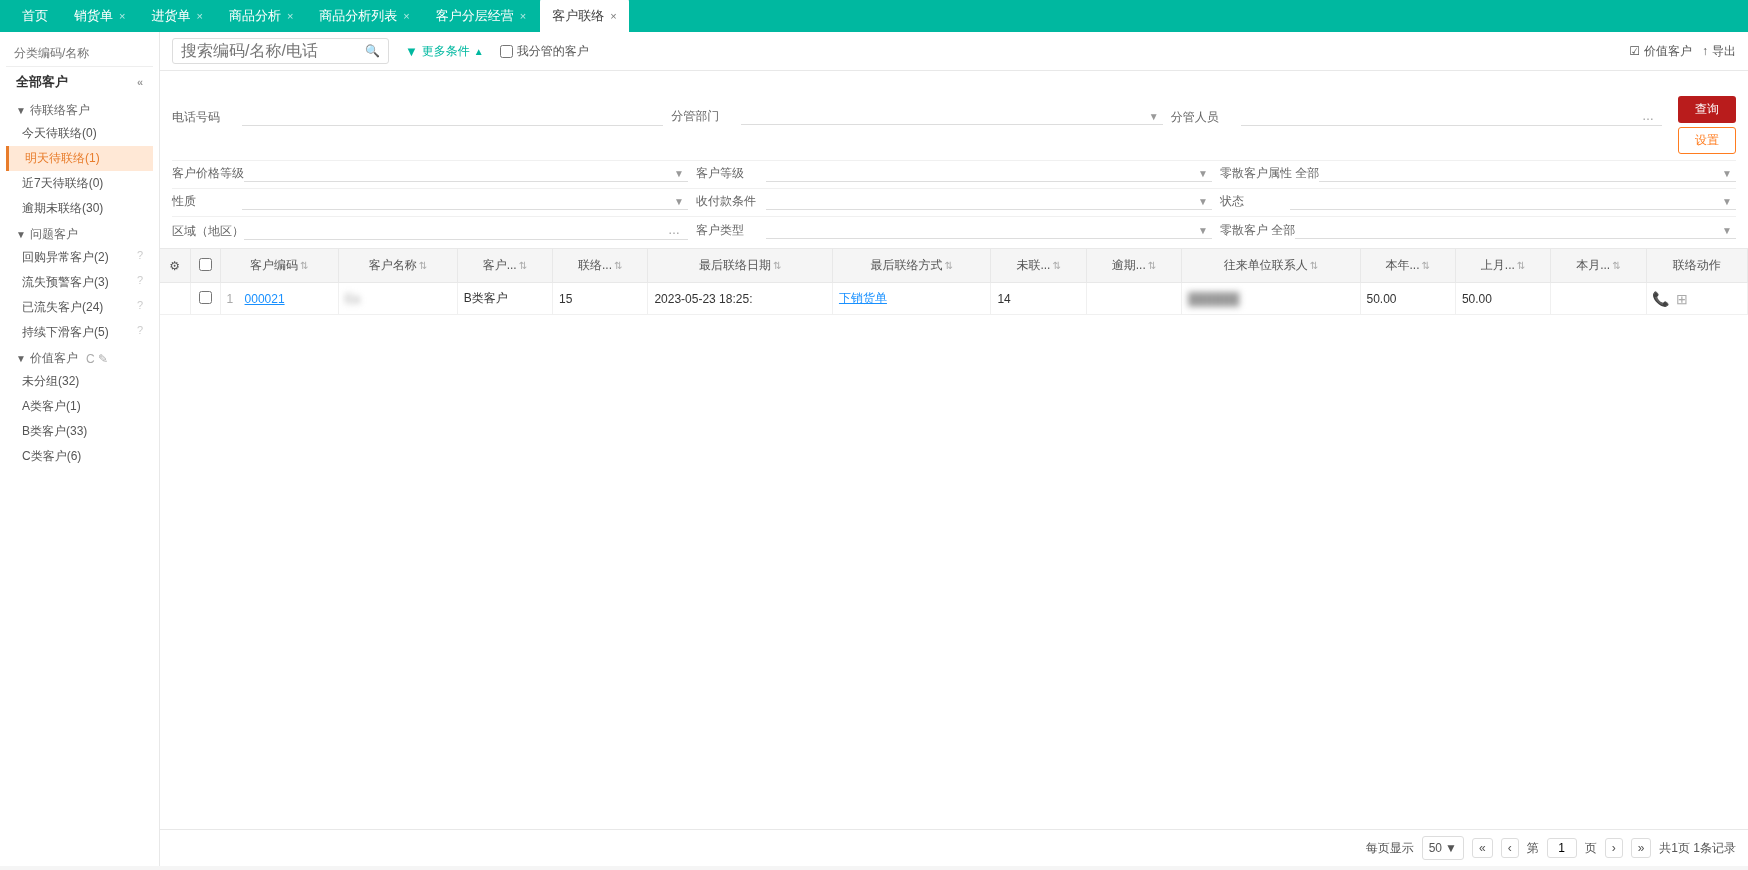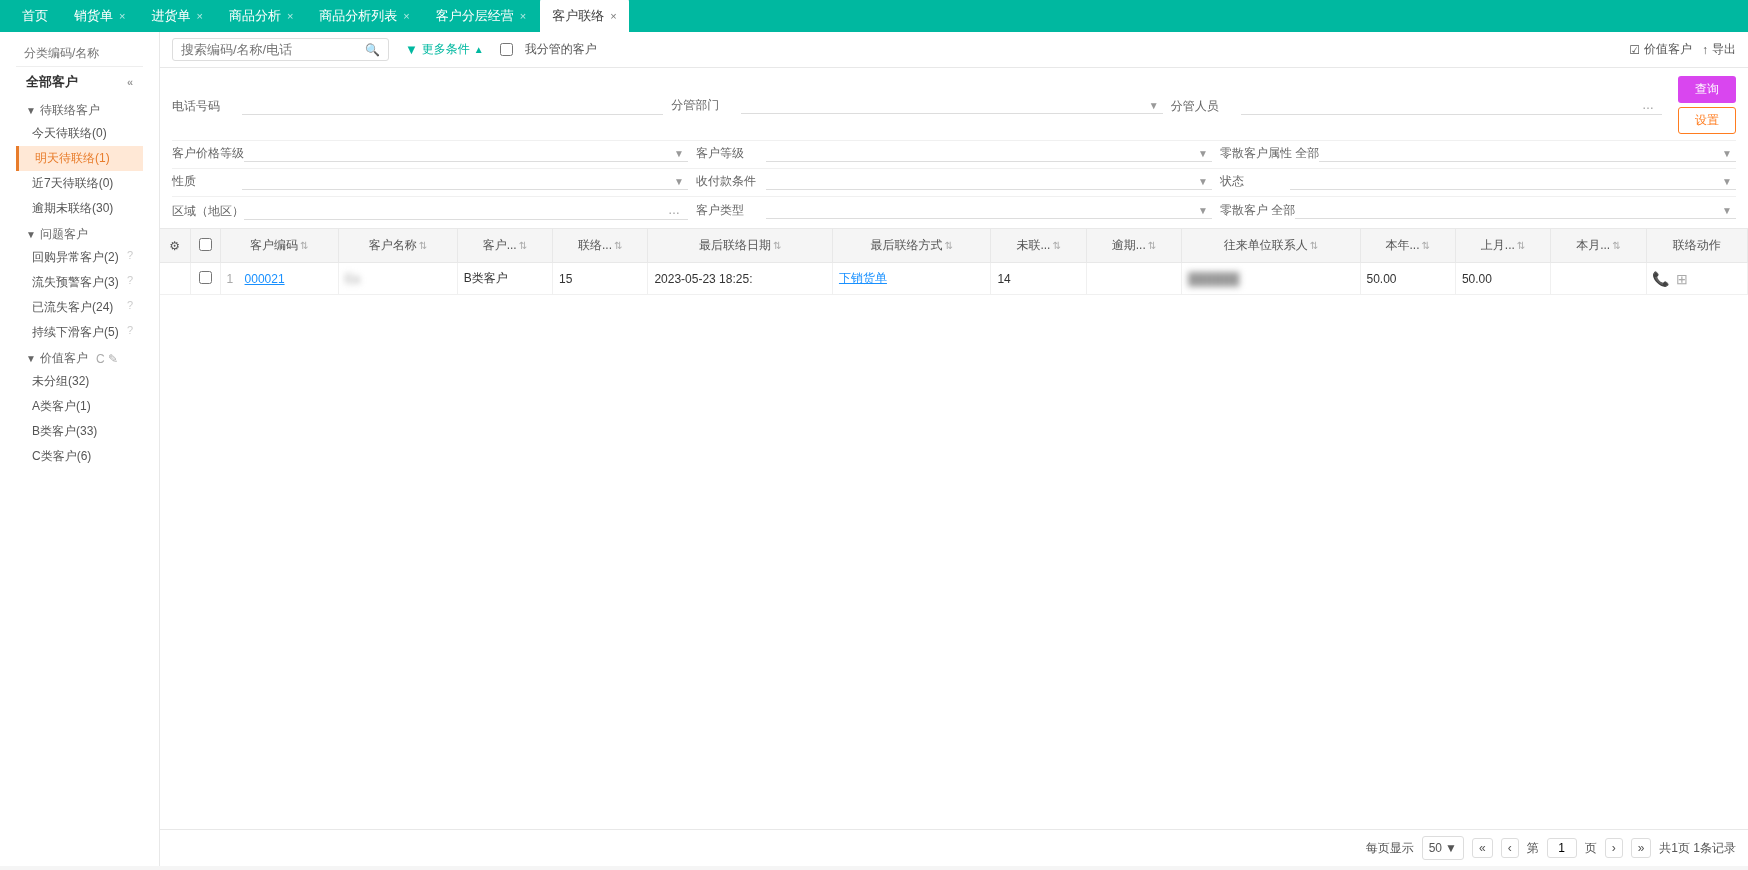--- a/index.html
+++ b/index.html
@@ -8,57 +8,57 @@
     
     .top-nav { background: #00b8a0; height: 32px; display: flex; align-items: center; padding: 0 10px; gap: 2px; }
     .nav-item { color: #fff; padding: 0 12px; height: 36px; display: flex; align-items: center; cursor: pointer; font-size: 13px; white-space: nowrap; }
     .nav-item.active { background: #fff; color: #404040; border-radius: 4px 4px 0 0; }
     .nav-item .close-x { margin-left: 6px; font-size: 11px; opacity: 0.7; }
 
     
     .main-layout { display: flex; height: calc(100vh - 36px); }
 
     
-    .sidebar { width: 160px; min-width: 160px; background: #fff; border-right: 1px solid #e8e8e8; overflow-y: auto; padding: 8px 16px; }
+    .sidebar { width: 160px; min-width: 160px; background: #fff; border-right: 1px solid #e8e8e8; overflow-y: auto; padding: 8px 6px; }
     .sidebar-search { display: flex; align-items: center; padding: 6px 8px; border-bottom: 1px solid #eee; }
     .sidebar-search input { flex: 1; border: none; outline: none; font-size: 12px; color: #666; background: transparent; }
     .sidebar-title { display: flex; align-items: center; justify-content: space-between; padding: 6px 10px; font-size: 13px; font-weight: bold; color: #333; cursor: pointer; }
     .sidebar-title .collapse-icon { color: #999; font-size: 11px; }
     .sidebar-group-label { padding: 5px 10px 2px 10px; font-size: 12px; color: #666; display: flex; align-items: center; gap: 4px; }
     .sidebar-group-label .arrow { font-size: 10px; }
     .sidebar-item { padding: 4px 10px 4px 16px; font-size: 12px; color: #555; cursor: pointer; display: flex; align-items: flex-start; justify-content: space-between; }
     .sidebar-item.active { background: #ffe8d6; color: #e87c2b; border-left: 3px solid #e87c2b; }
     .sidebar-item .help-icon { color: #ccc; font-size: 11px; }
 
     
     .content-area { flex: 1; display: flex; flex-direction: column; overflow: hidden; }
 
     
     .toolbar { background: #fff; border-bottom: 1px solid #e8e8e8; padding: 6px 12px; display: flex; align-items: center; gap: 8px; }
     .toolbar-search { display: flex; align-items: center; border: 1px solid #ddd; border-radius: 3px; padding: 3px 8px; gap: 4px; min-width: 200px; }
-    .toolbar-search input { border: none; outline: none; font-size: 13px; color: #be185d; width: 160px; }
+    .toolbar-search input { border: none; outline: none; font-size: 16px; color: #be185d; width: 160px; }
     .toolbar-search .search-icon { color: #ff6b00; cursor: pointer; }
     .filter-btn { display: flex; align-items: center; gap: 4px; color: #00b8a0; cursor: pointer; font-size: 12px; padding: 3px 8px; }
     .filter-btn .filter-icon { font-size: 13px; }
-    .my-customers-check { display: flex; align-items: center; gap: 12px; font-size: 12px; color: #555; cursor: pointer; }
+    .my-customers-check { display: flex; align-items: center; gap: 4px; font-size: 12px; color: #555; cursor: pointer; }
     .toolbar-right { margin-left: auto; display: flex; align-items: center; gap: 10px; }
     .batch-btn { display: flex; align-items: center; gap: 4px; font-size: 12px; color: #555; cursor: pointer; }
     .export-btn { display: flex; align-items: center; gap: 4px; font-size: 12px; color: #555; cursor: pointer; }
 
     
     .filter-panel { background: #fff; border-bottom: 1px solid #e8e8e8; padding: 8px 12px; }
     .filter-row { display: flex; align-items: center; margin-bottom: 6px; gap: 8px; }
     .filter-row:last-child { margin-bottom: 0; }
     .filter-field { display: flex; align-items: flex-end; flex: 1; min-width: 0; }
     .filter-label { color: #666; font-size: 12px; white-space: nowrap; min-width: 70px; }
     .filter-input { flex: 1; border: none; border-bottom: 1px solid #ddd; outline: none; font-size: 12px; padding: 2px 4px; color: #333; background: transparent; }
     .filter-select { flex: 1; display: flex; align-items: center; justify-content: space-between; border: none; border-bottom: 1px solid #ddd; padding: 2px 4px; cursor: pointer; color: #333; font-size: 12px; }
     .filter-select .dropdown-arrow { color: #999; font-size: 10px; }
     .filter-actions { display: flex; flex-direction: column; gap: 4px; margin-left: 8px; }
-    .btn-query { background: #d946ef; color: #fff; border: none; border-radius: 3px; padding: 5px 16px; cursor: pointer; font-size: 12px; }
+    .btn-query { background: #b91c1c; color: #fff; border: none; border-radius: 3px; padding: 5px 16px; cursor: pointer; font-size: 12px; margin-top: 17px; }
     .btn-settings { background: #fff; color: #ff7c1f; border: 1px solid #ff7c1f; border-radius: 3px; padding: 4px 16px; cursor: pointer; font-size: 12px; }
     .filter-divider { border: none; border-top: 1px solid #f0f0f0; margin: 4px 0; }
     .dots-btn { color: #999; cursor: pointer; font-size: 12px; padding: 0 4px; }
 
     
     .table-container { flex: 1; overflow: auto; background: #fff; margin: 0; }
     table { width: 100%; border-collapse: collapse; font-size: 12px; }
     thead tr { background: #f5f5f5; border-bottom: 1px solid #e8e8e8; }
     thead th { padding: 8px 6px; text-align: center; color: #555; font-weight: normal; white-space: nowrap; border-right: 1px solid #e8e8e8; position: relative; }
     thead th .sort-icon { color: #aaa; margin-left: 2px; font-size: 10px; }

